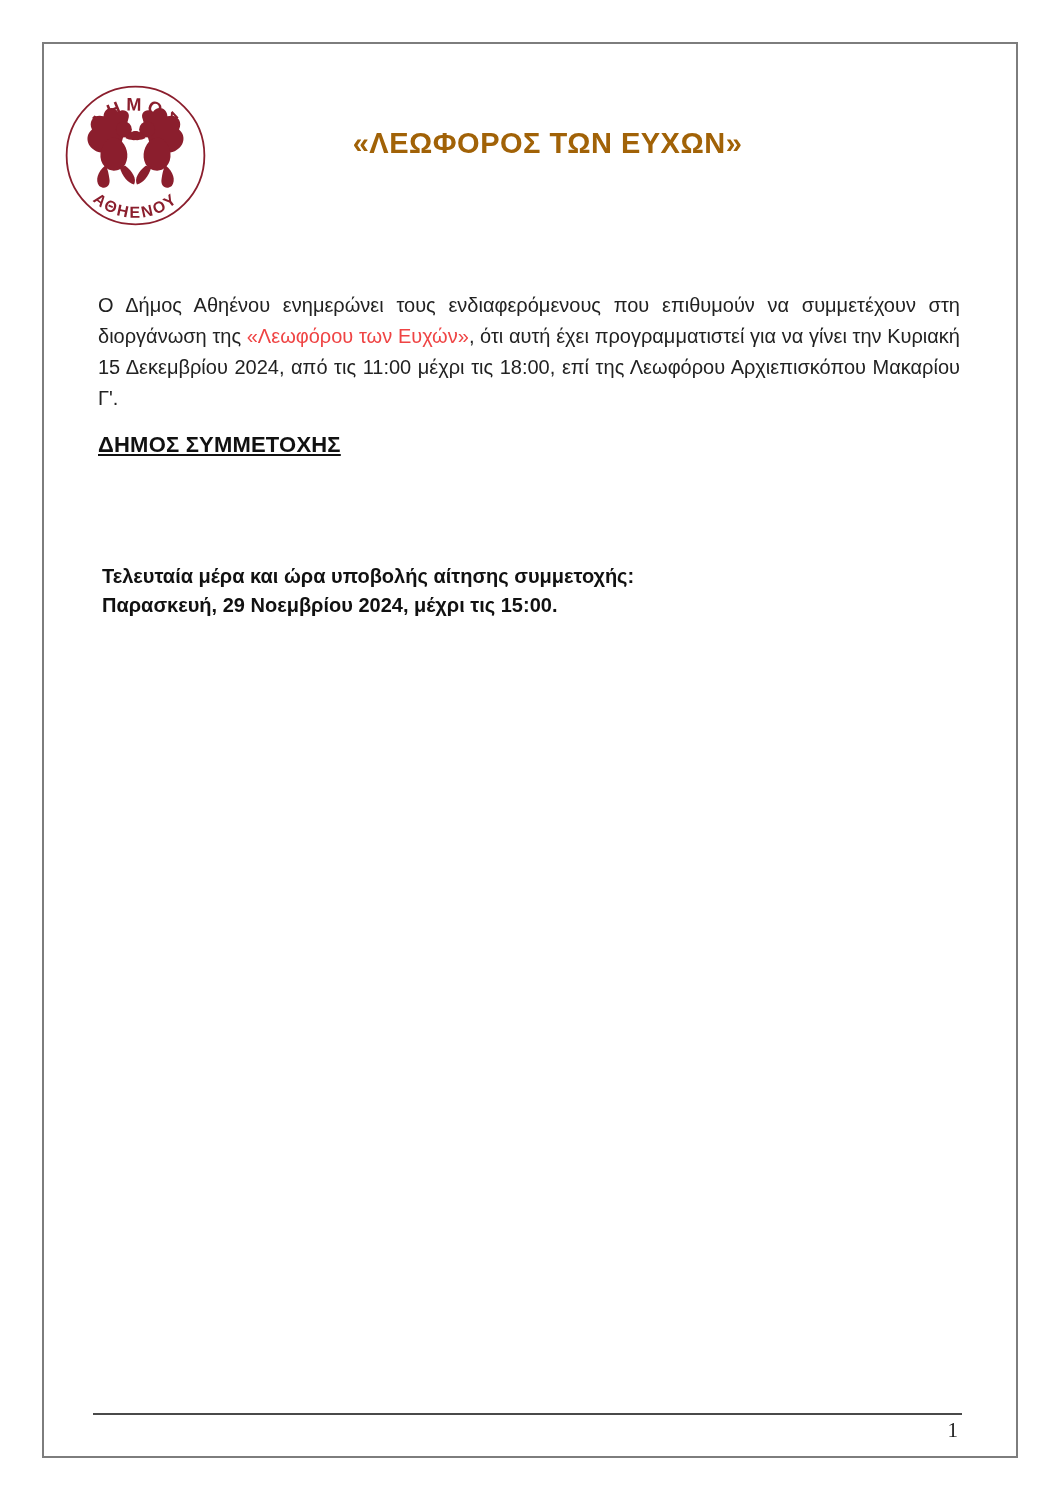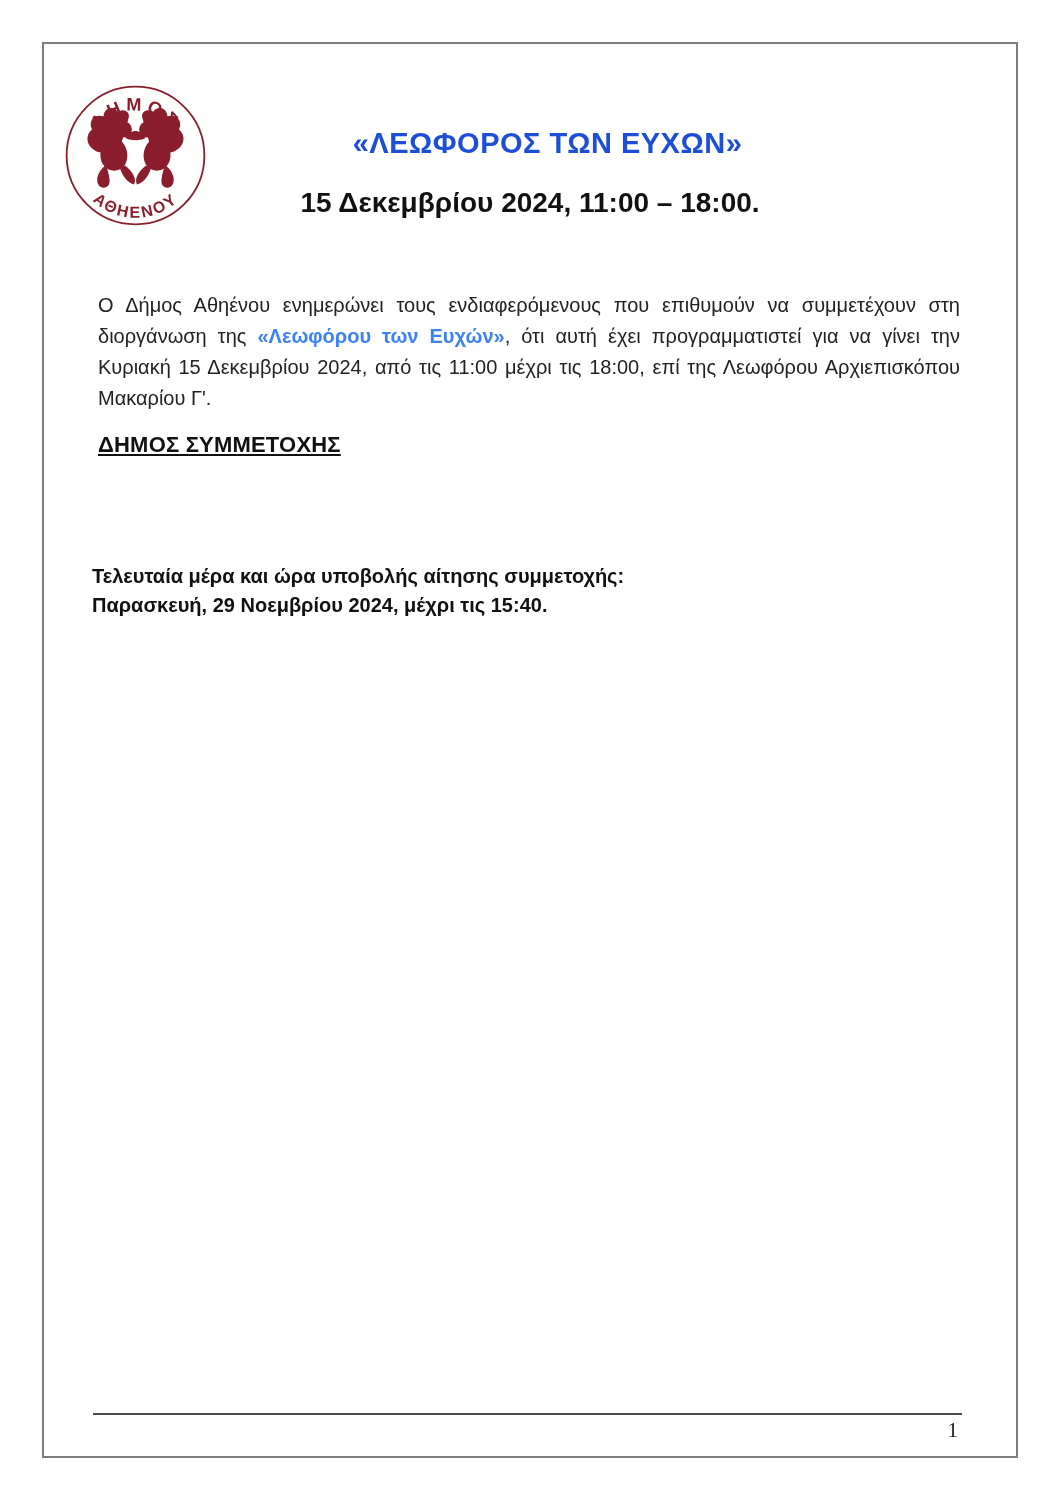--- a/index.html
+++ b/index.html
@@ -43,21 +43,21 @@
   }
   .title {
     position: absolute;
     left: 0;
     right: 0;
     top: 83px;
     text-align: center;
     font-size: 29px;
     font-weight: bold;
     line-height: 1.15;
-    color: #1d4ed8;
+    color: #a16207;
     letter-spacing: 0.5px;
     padding-left: 35px;
   }
   .subtitle {
     position: absolute;
     left: 0;
     right: 0;
     top: 143px;
     text-align: center;
     font-size: 28px;
@@ -68,21 +68,21 @@
   .main-paragraph {
     position: absolute;
     left: 54px;
     right: 56px;
     top: 226px;
     font-size: 20px;
     line-height: 31px;
     text-align: justify;
     color: #222222;
   }
-  .main-paragraph .bold { font-weight: bold; color: #3b82f6; }
+  .main-paragraph .bold { font-weight: normal; color: #ef4444; }
   .section-heading {
     position: absolute;
     left: 54px;
     right: 56px;
     top: 388px;
     font-size: 22px;
     font-weight: bold;
     text-decoration: underline;
     color: #111111;
     letter-spacing: 0.2px;
@@ -92,21 +92,21 @@
     left: 54px;
     right: 56px;
     top: 442px;
     font-size: 20px;
     font-weight: bold;
     line-height: 30px;
     color: #111111;
   }
   .deadline {
     position: absolute;
-    left: 48px;
+    left: 58px;
     right: 56px;
     top: 518px;
     font-size: 20px;
     font-weight: bold;
     line-height: 29px;
     color: #111111;
   }
   .footer-rule {
     position: absolute;
     left: 49px;
@@ -152,29 +152,28 @@
           <textPath href="#arcBot" startOffset="50%" text-anchor="middle">ΑΘΗΕΝΟΥ</textPath>
         </text>
         <g fill="#8B1E2D">
           <use href="#cherub"></use>
           <use href="#cherub" transform="translate(200,0) scale(-1,1)"></use>
         </g>
       </svg>
     </div>
 
     <div class="title">«ΛΕΩΦΟΡΟΣ ΤΩΝ ΕΥΧΩΝ»</div>
-    <div class="subtitle">15 Δεκεμβρίου 2024, 11:00 – 18:00.</div>
 
     <p class="main-paragraph"><span>Ο Δήμος Αθηένου ενημερώνει τους ενδιαφερόμενους που επιθυμούν να συμμετέχουν στη διοργάνωση της </span><span class="bold">«Λεωφόρου των Ευχών»</span><span>, ότι αυτή έχει προγραμματιστεί για να γίνει την Κυριακή 15 Δεκεμβρίου 2024, από τις 11:00 μέχρι τις 18:00, επί της Λεωφόρου Αρχιεπισκόπου Μακαρίου Γ'.</span></p>
 
     <div class="section-heading">ΔΗΜΟΣ ΣΥΜΜΕΤΟΧΗΣ</div>
 
 
     <div class="deadline">
       <div>Τελευταία μέρα και ώρα υποβολής αίτησης συμμετοχής:</div>
-      <div>Παρασκευή, 29 Νοεμβρίου 2024, μέχρι τις 15:40.</div>
+      <div>Παρασκευή, 29 Νοεμβρίου 2024, μέχρι τις 15:00.</div>
     </div>
 
     <div class="footer-rule"></div>
     <div class="page-number">1</div>
 
   </div>
 </div>
 
 </body></html>

